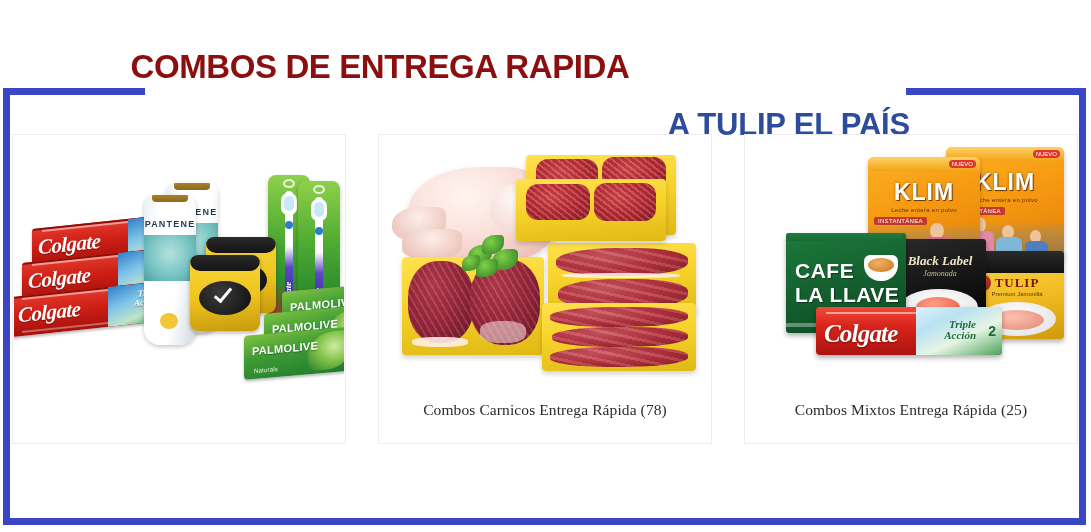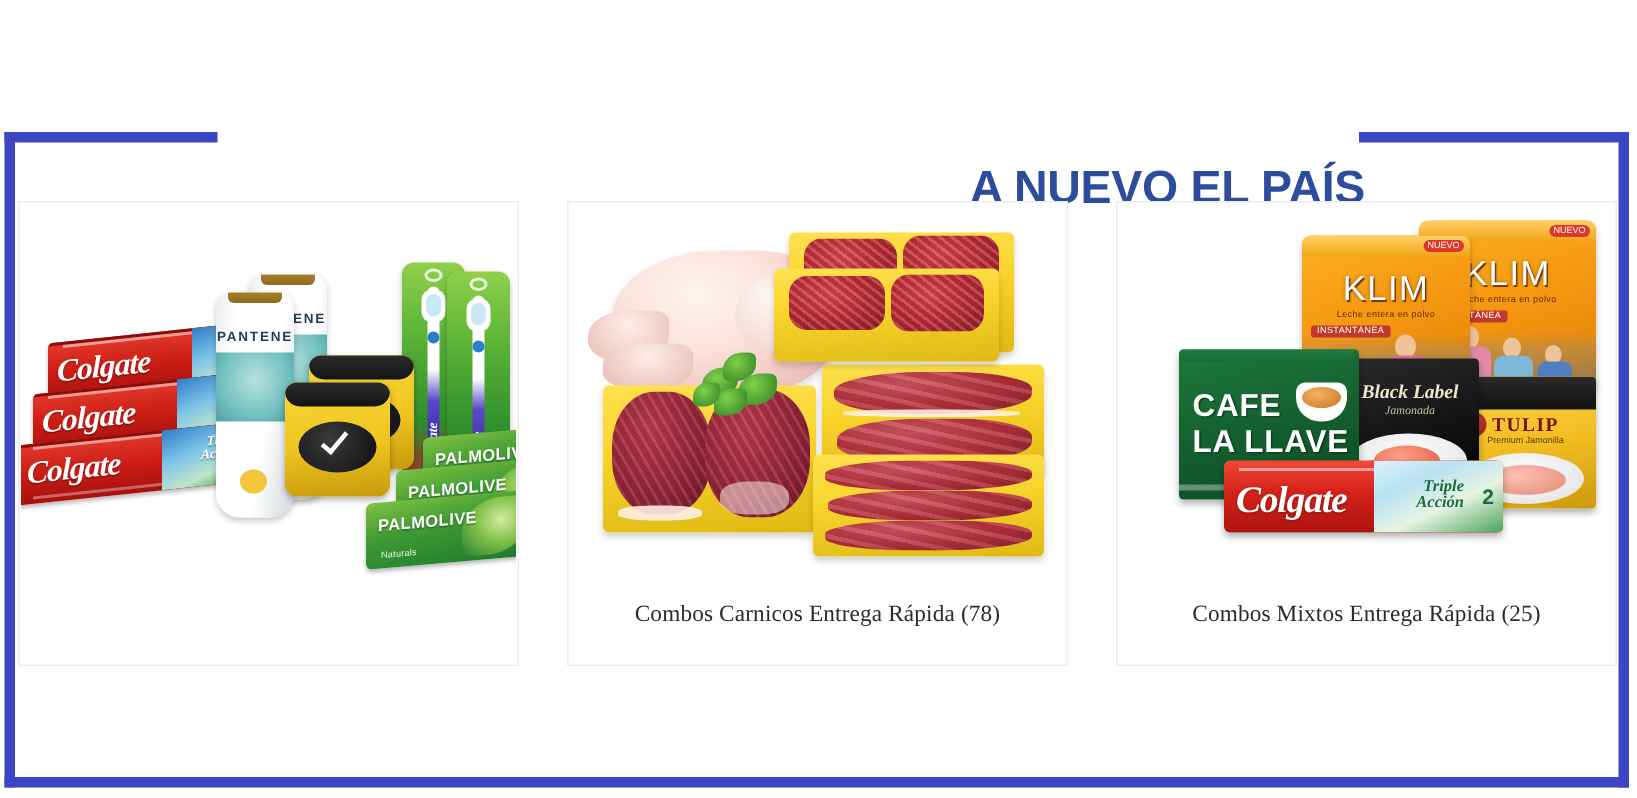--- a/index.html
+++ b/index.html
@@ -334,21 +334,21 @@
     box-shadow: 0 3px 5px rgba(0,0,0,.25);
     overflow:hidden;
   }
   .klim .top {
     position:absolute; left:0; top:0; width:100%; height:14px;
     background: linear-gradient(180deg,#ffd166,#f2a416);
   }
   .klim .kword {
     position:absolute; left:0; top:22px; width:100%;
     text-align:center;
-    color:#fff; font-size:23px; font-weight:normal;
+    color:#fff; font-size:23px; font-weight:bold;
     letter-spacing:1px;
     font-family:"Liberation Sans",sans-serif;
     text-shadow: 1px 1px 0 #7a3d05, 0 0 3px rgba(0,0,0,.35);
   }
   .klim .ksub {
     position:absolute; left:0; top:50px; width:100%;
     text-align:center; color:#5d2f04; font-size:6px; letter-spacing:.3px;
   }
   .klim .kinst {
     position:absolute; left:6px; top:60px;
@@ -506,21 +506,22 @@
     position:absolute; right:6px; top:16px;
     color:#1d6b3c; font-size:14px; font-weight:bold;
   }
   .cg3 .line { position:absolute; left:10px; top:5px; width:70%; height:2px; background:rgba(255,255,255,.5); }
 </style>
 </head>
 <body>
 
 <div id="page">
 
-  <h2 class="headline-blue">A NUEVO EL PAÍS</h2>
+  <h1 class="headline-red">COMBOS DE ENTREGA RAPIDA</h1>
+  <h2 class="headline-blue">A TULIP EL PAÍS</h2>
 
   <div class="frame-top-left"></div>
   <div class="frame-top-right"></div>
   <div class="frame-left"></div>
   <div class="frame-right"></div>
   <div class="frame-bottom"></div>
 
   <div class="cards">
 
     <div class="card">

